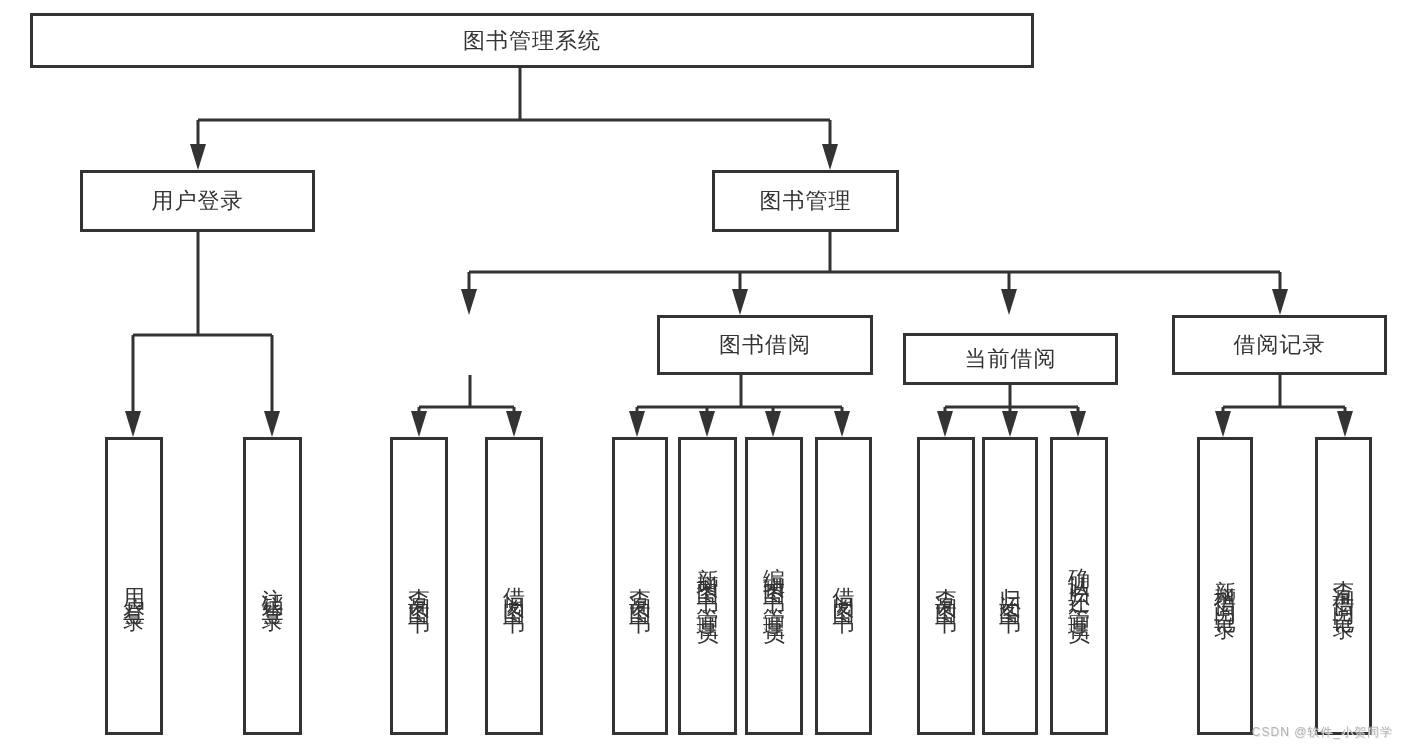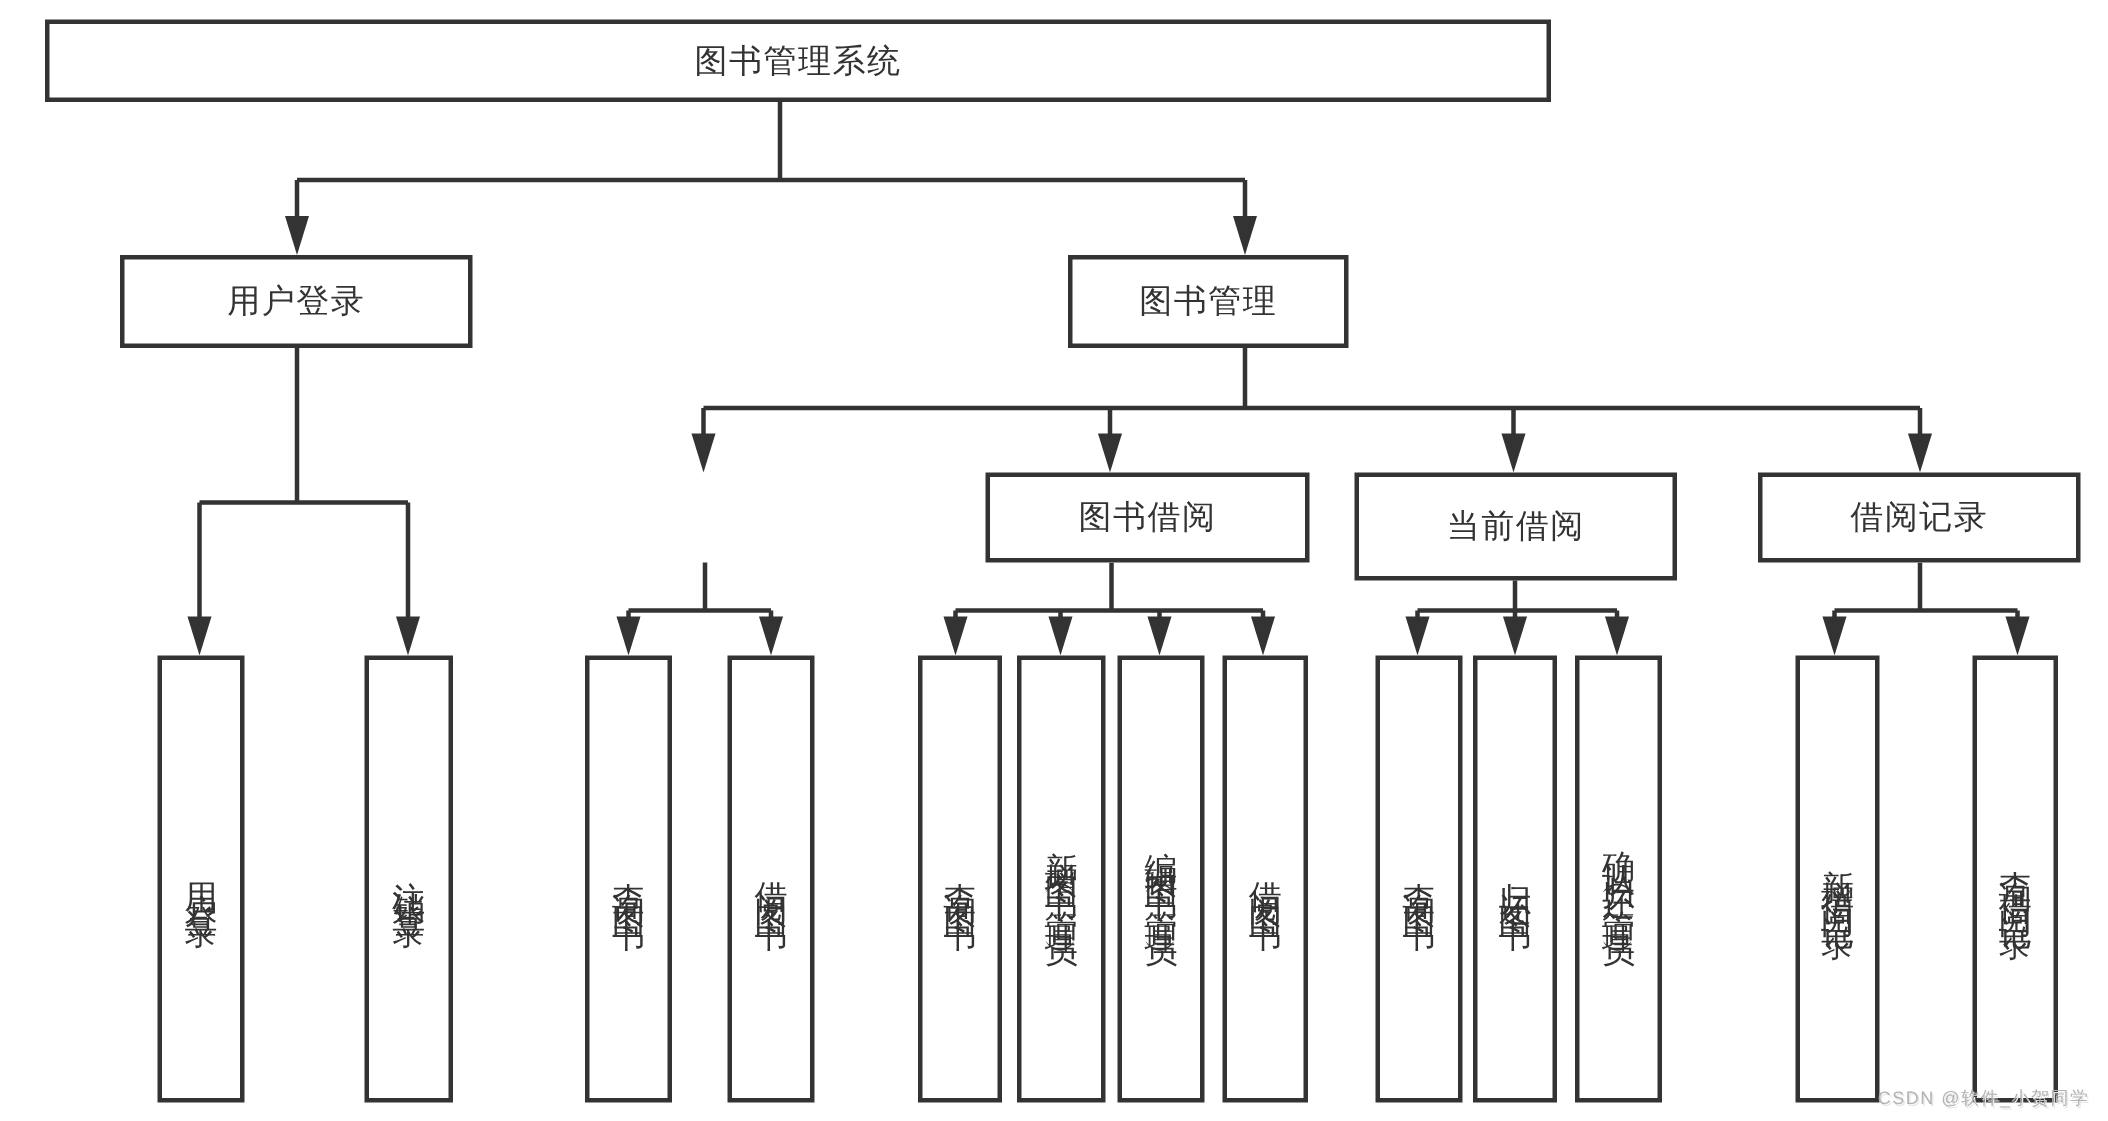--- a/index.html
+++ b/index.html
@@ -33,21 +33,21 @@
     letter-spacing:8px;
     line-height:1;
     white-space:nowrap;
   }
   
   #n-root    {left:14px;  top:13px;  width:1004px; height:55px;margin-left:16px;}
   #n-login   {left:80px;  top:170px; width:235px;  height:62px;}
   #n-mgmt    {left:712px; top:170px; width:187px;  height:62px;}
   #n-rec     {left:363px; top:315px; width:214px;  height:60px;}
   #n-borrow  {left:633px; top:315px; width:216px;  height:60px;margin-left:24px;}
-  #n-current {left:903px; top:315px; width:215px;  height:72px;}
+  #n-current {left:903px; top:333px; width:215px;  height:52px;}
   #n-record  {left:1172px;top:315px; width:215px;  height:60px;}
   .leaf{top:437px;height:298px;}
   #n-login-1  {left:105px; width:58px;}
   #n-login-2  {left:243px; width:59px;}
   #n-rec-1    {left:390px; width:58px;}
   #n-rec-2    {left:485px; width:58px;}
   #n-borrow-1 {left:612px; width:56px;}
   #n-borrow-2 {left:678px; width:59px;}
   #n-borrow-3 {left:745px; width:58px;}
   #n-borrow-4 {left:815px; width:57px;}

